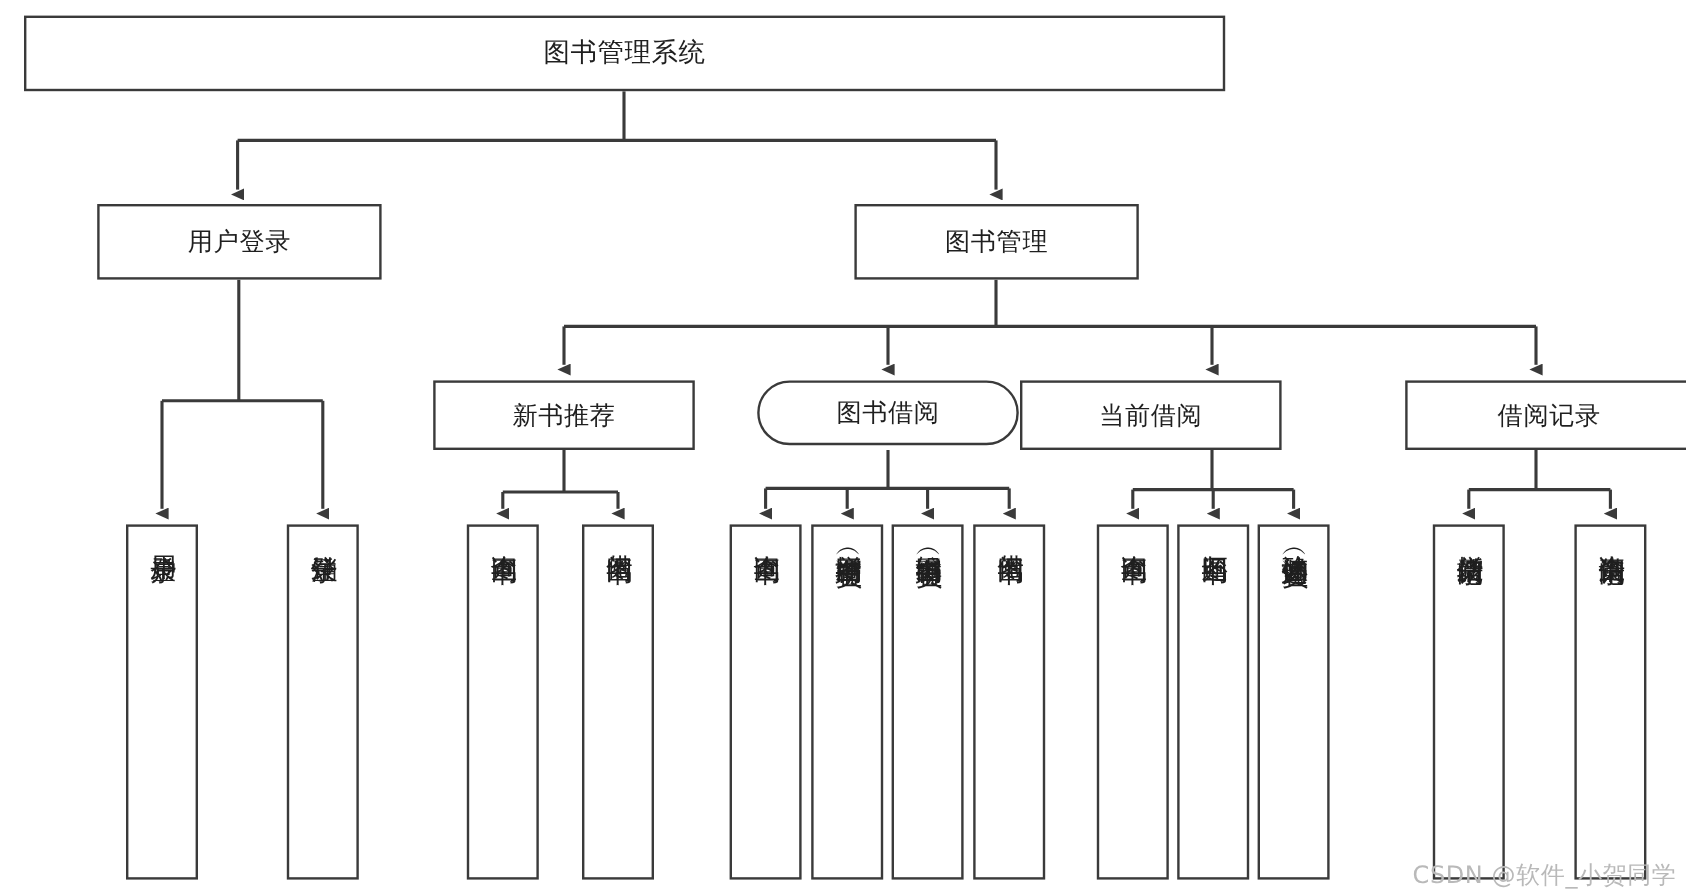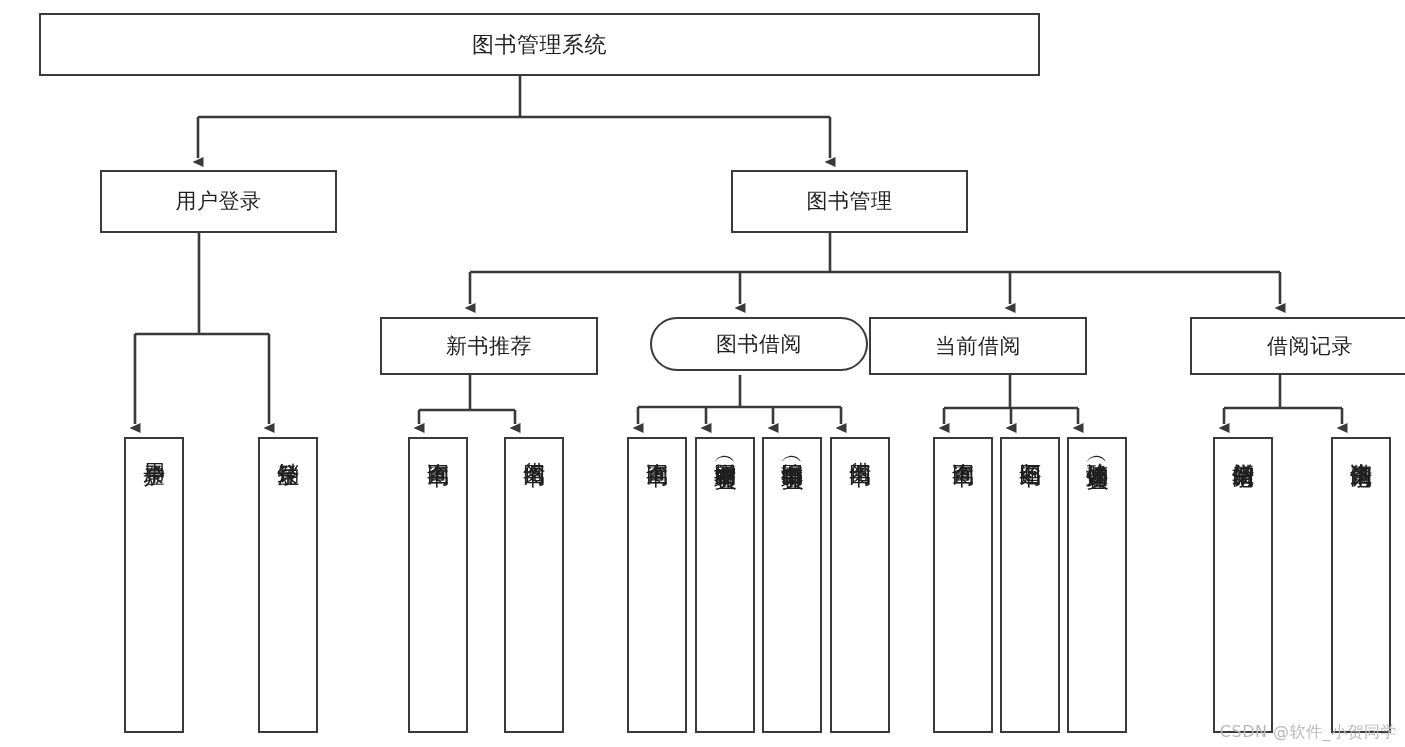--- a/index.html
+++ b/index.html
@@ -23,21 +23,20 @@
   }
   .node{
     position:absolute;
     box-sizing:border-box;
     border:2px solid #3a3a3a;
     background:#ffffff;
     display:flex;
     align-items:center;
     justify-content:center;
     color:#1f1f1f;
-    margin-left:19px;
   }
   .node .label{
     display:block;
     text-align:center;
     line-height:1.15;
     letter-spacing:0.5px;
     white-space:nowrap;
   }
   
   .node.horiz .label{
@@ -55,21 +54,21 @@
     text-orientation:upright;
     font-size:22px;
     line-height:1.02;
     letter-spacing:1px;
     white-space:normal;
   }
   .watermark{
     position:absolute;
     right:8px;
     bottom:4px;
-    font-size:16px;
+    font-size:20px;
     color:#b9b9b9;
     letter-spacing:0.5px;
     white-space:nowrap;
     font-family:"DejaVu Sans","Liberation Sans",sans-serif;
   }
 </style>
 </head>
 <body>
 
 <div id="diagram">

